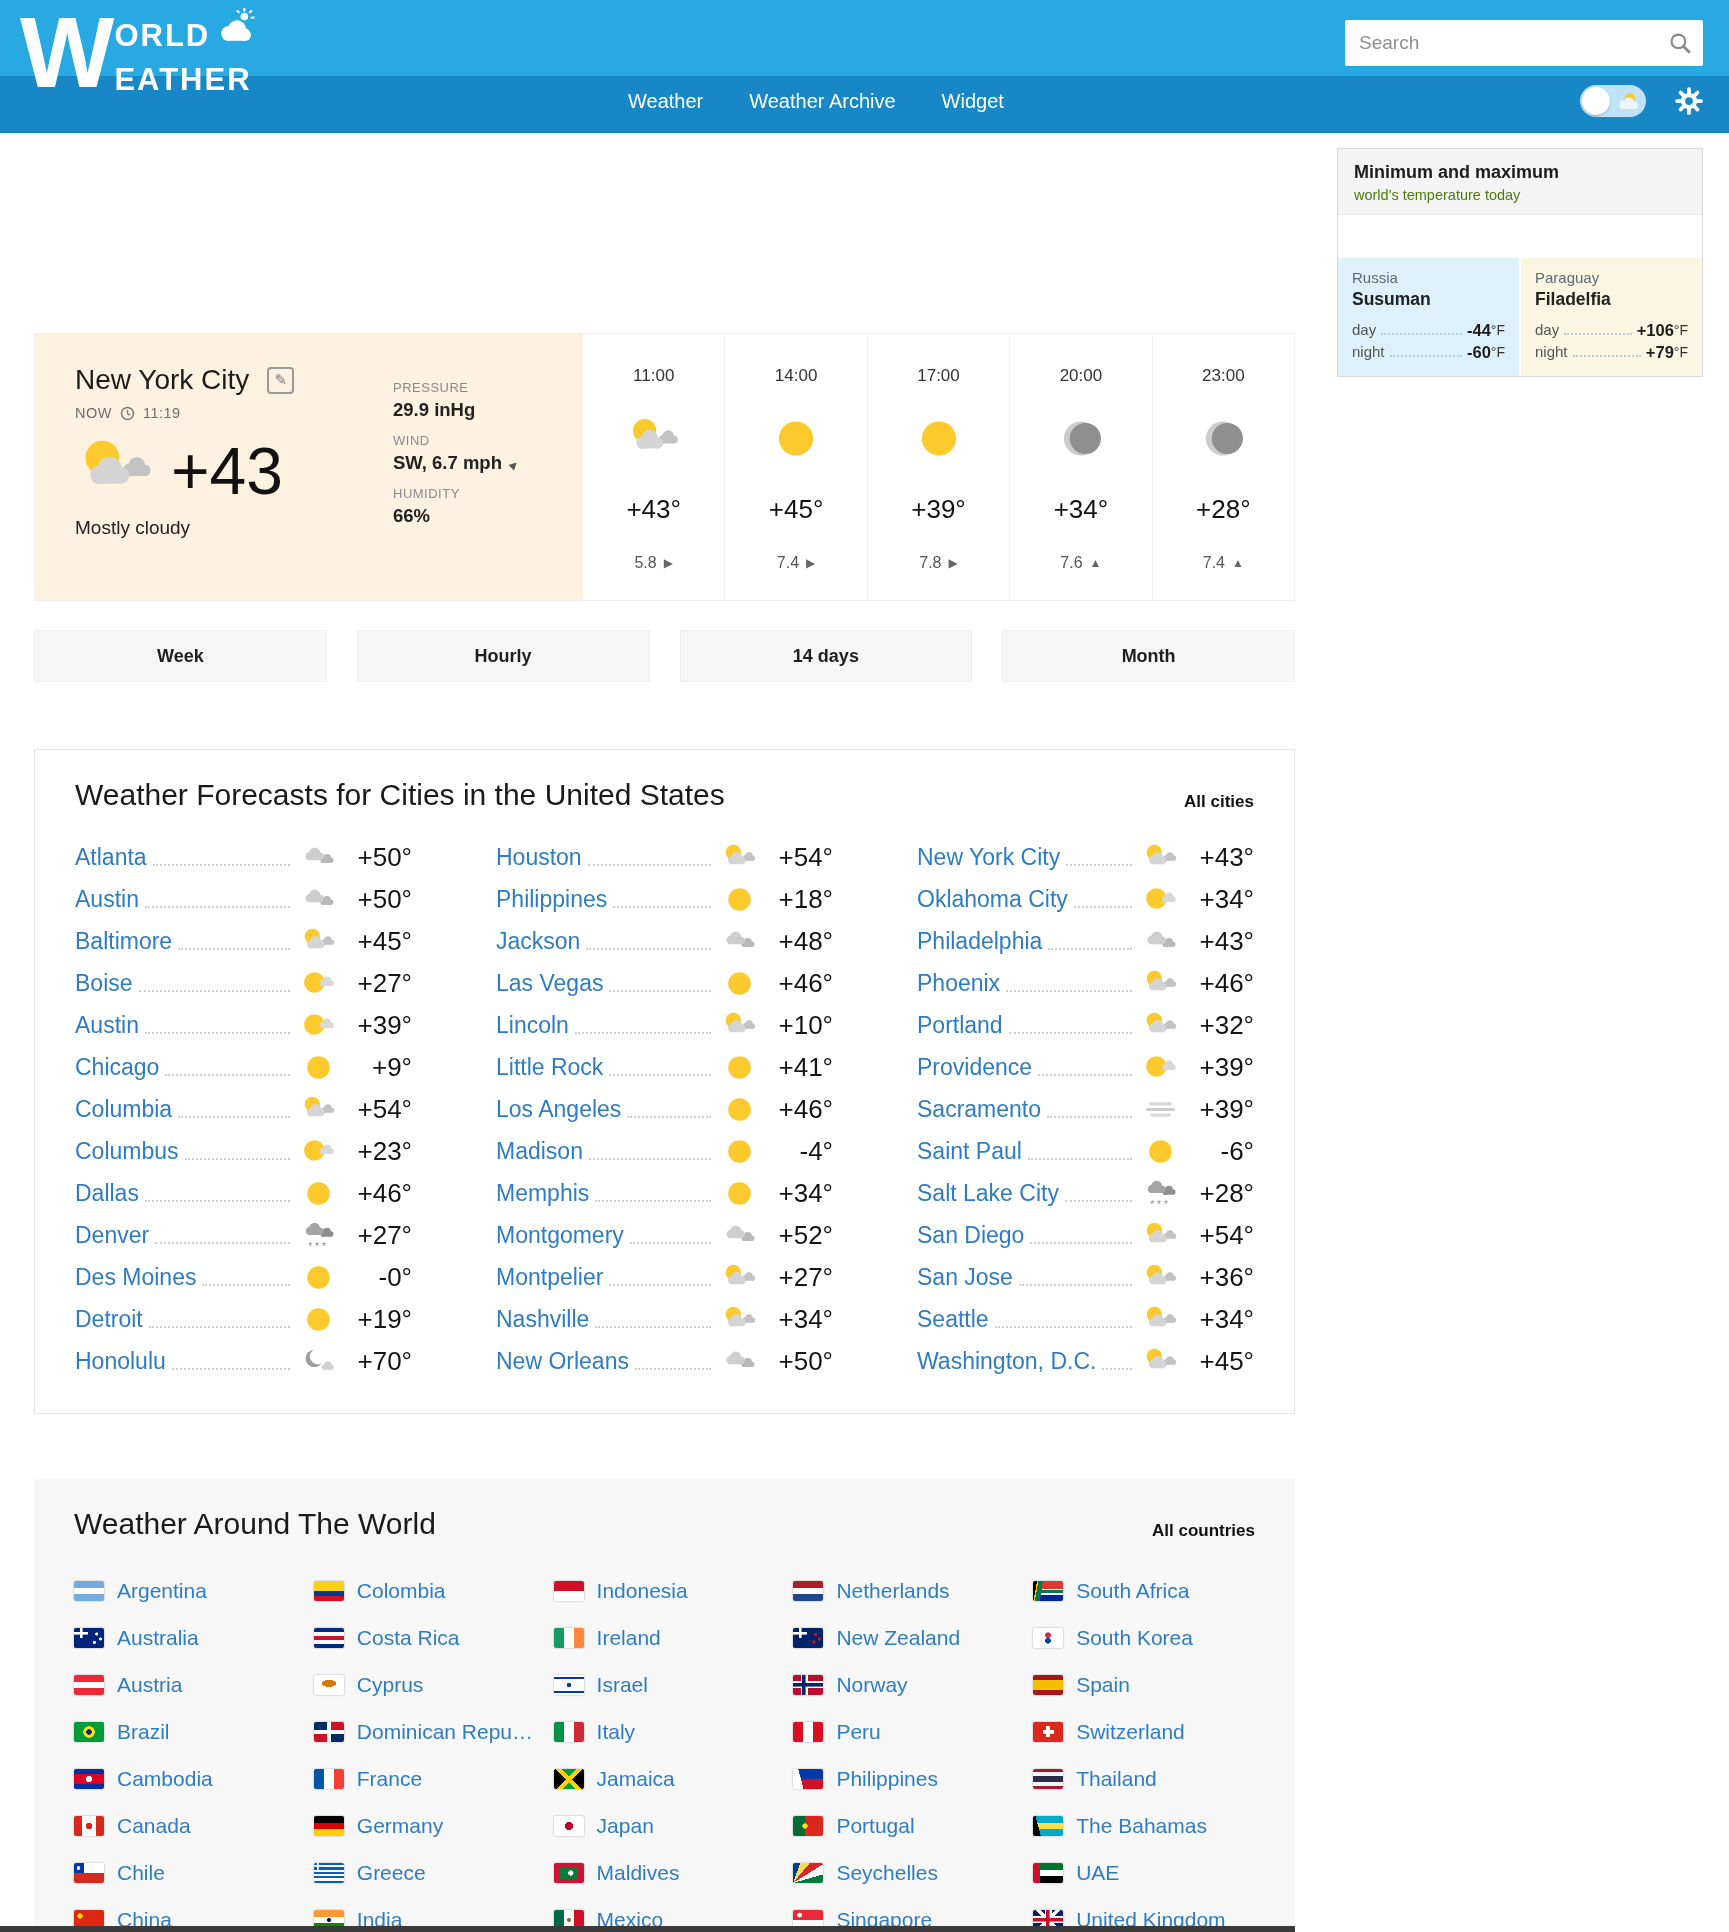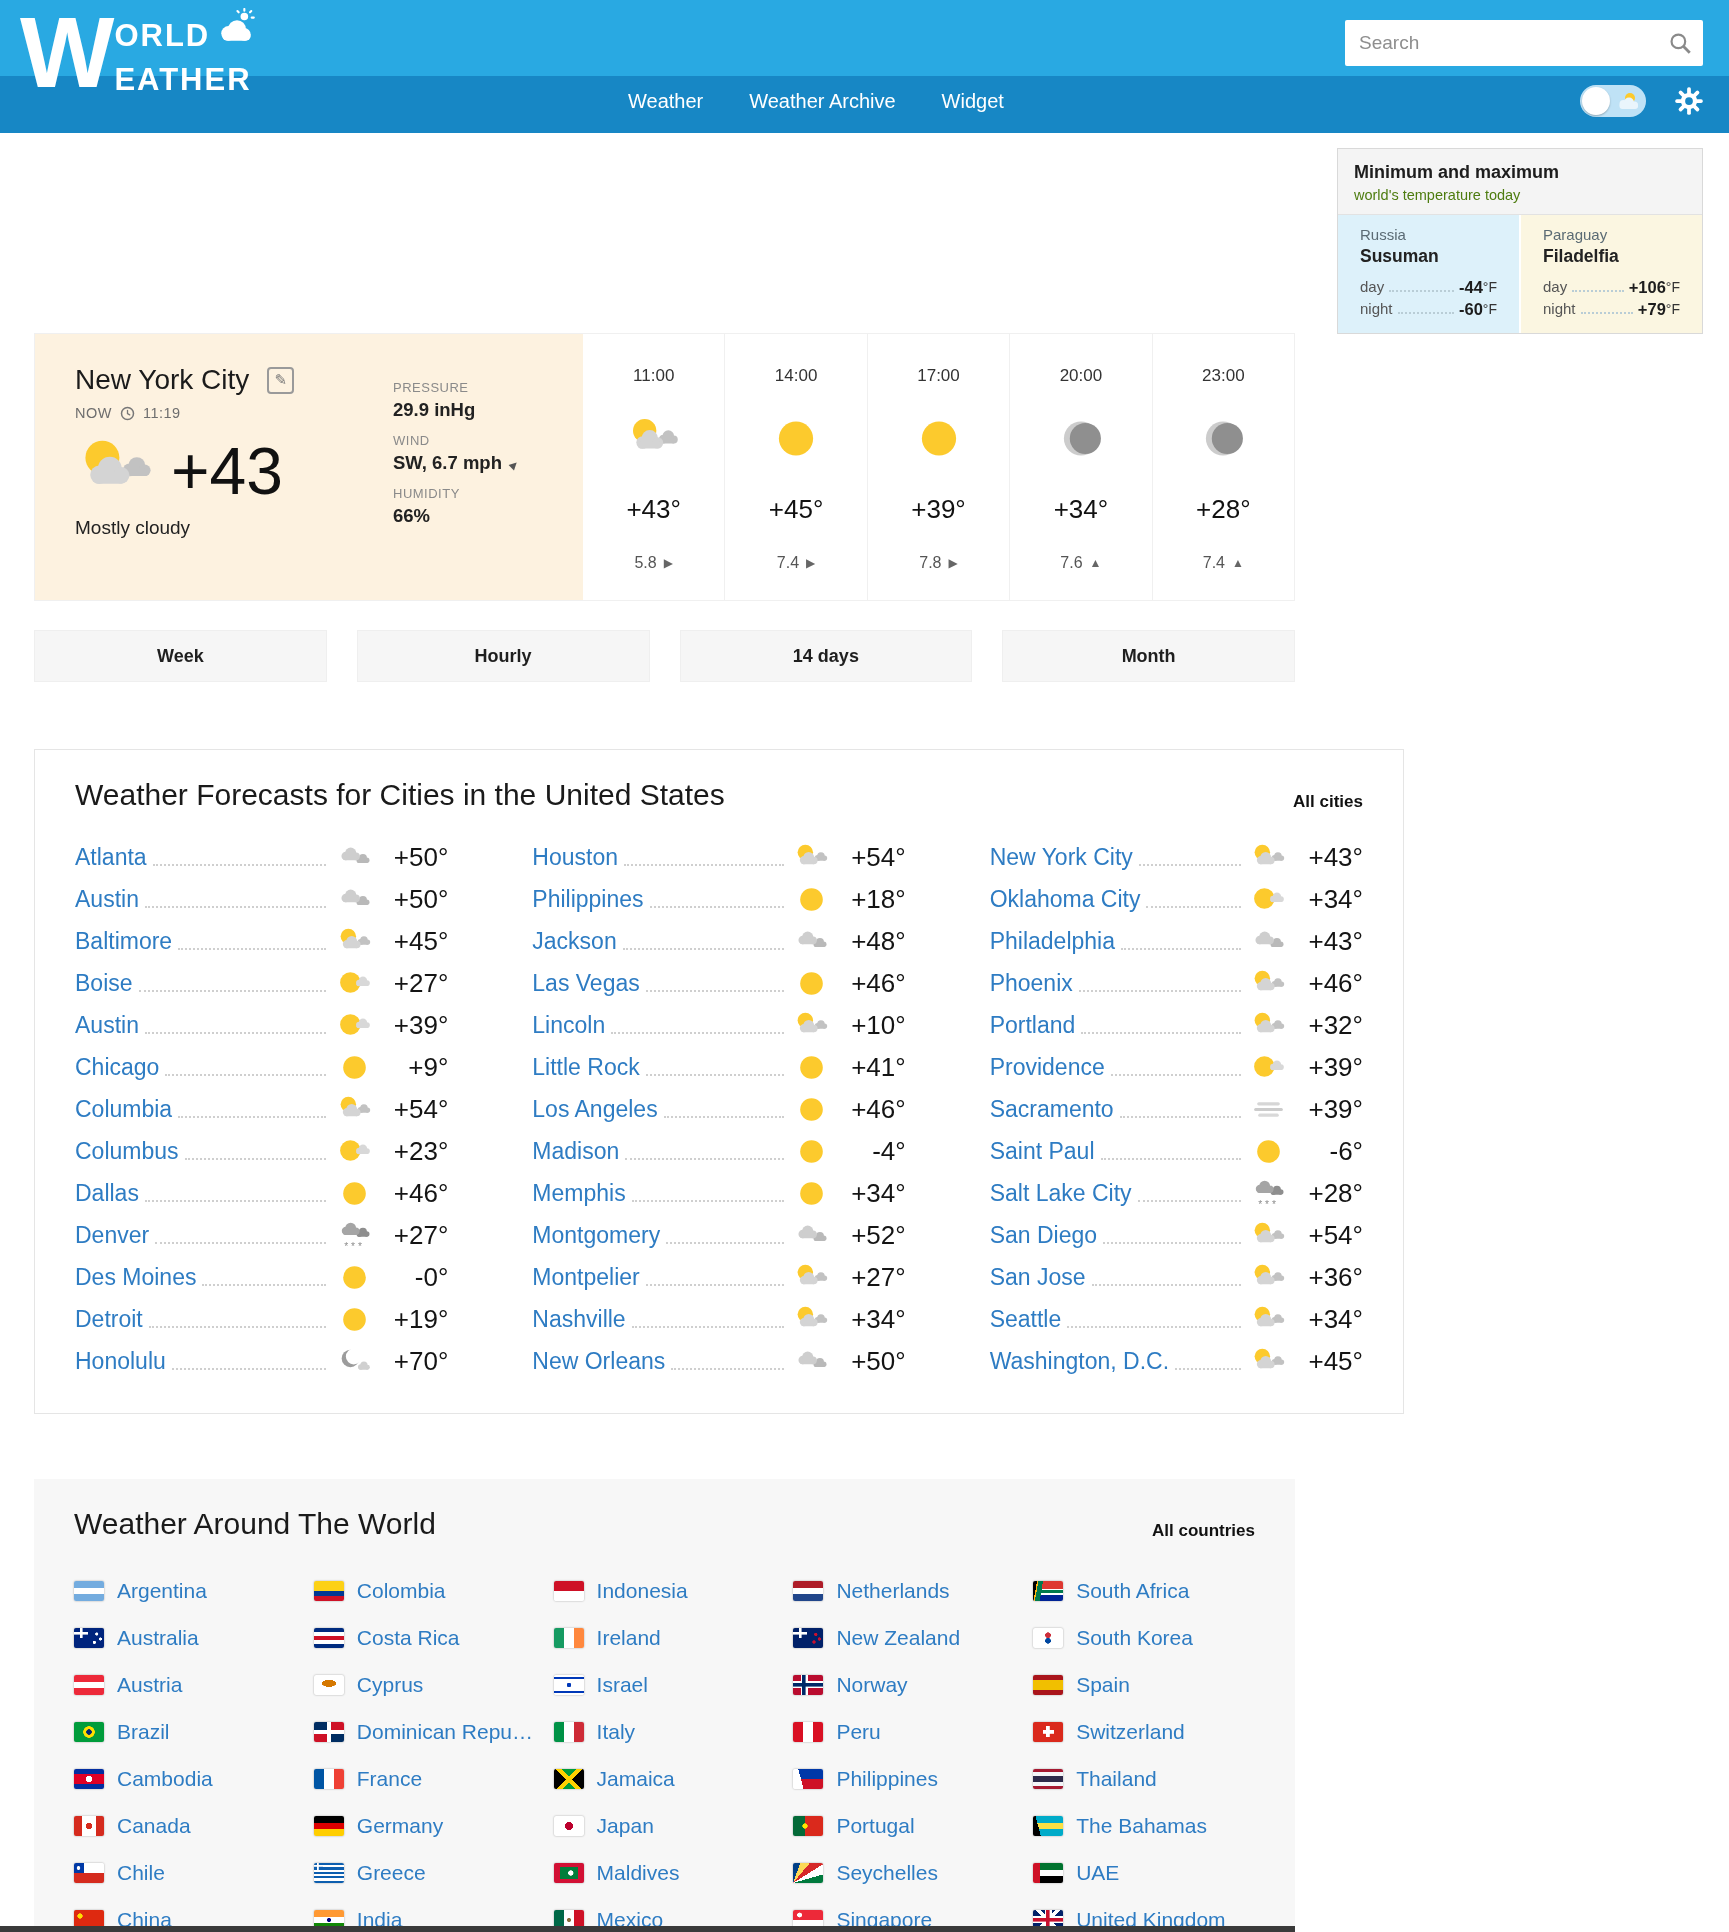--- a/index.html
+++ b/index.html
@@ -29,21 +29,21 @@
   .toggle-knob { position:absolute; left:2px; top:2px; width:28px; height:28px; background:#fff; border-radius:50%; box-shadow:0 1px 2px rgba(0,0,0,.25); }
   .toggle-ic { position:absolute; right:6px; top:6px; }
   .gear { position:absolute; left:1674px; top:10px; width:30px; height:30px; cursor:pointer; }
 
   
   .minmax { position:absolute; left:1337px; top:148px; width:366px; background:#fff; border:1px solid #d9d9d9; }
   .mm-head { background:#f4f4f4; padding:13px 16px 11px; border-bottom:1px solid #e2e2e2; }
   .mm-title { font-size:18px; font-weight:bold; color:#1d1d1d; }
   .mm-sub { font-size:14.5px; color:#4d7c0f; margin-top:4px; }
   .mm-cols { display:flex; }
-  .mm-col { flex:1; padding:11px 22px 13px; }
+  .mm-col { flex:1; padding:11px 14px 13px;margin-top:43px; }
   .mm-col.cold { background:#ddf1fa; margin-right:2px; }
   .mm-col.hot { background:#fbf6e1; }
   .mm-country { font-size:15px; color:#5b6b74; }
   .mm-city { font-size:17.5px; font-weight:bold; color:#222; margin:3px 0 9px; }
   .mm-row { display:flex; align-items:center; font-size:15px; color:#555; line-height:22px; }
   .mm-lead { flex:1; border-bottom:2px dotted #b9cdd6; margin:0 5px; transform:translateY(4px); }
   .mm-val { font-weight:bold; color:#1d1d1d; font-size:16.5px; }
   .mm-unit { font-size:14px; color:#333; }
 
   
@@ -67,21 +67,21 @@
   .h-time { font-size:17px; color:#333; }
   .h-temp { font-size:26px; color:#111; }
   .h-wind { font-size:16px; color:#555; display:flex; align-items:center; gap:7px; }
   .h-dir { font-size:12px; color:#666; }
 
   
   .tabs { position:absolute; left:34px; top:630px; width:1261px; display:flex; gap:30px; }
   .tab { flex:1; height:52px; background:#f6f6f6; border:1px solid #efefef; display:flex; align-items:center; justify-content:center; font-size:18px; font-weight:bold; color:#1f1f1f; cursor:pointer; }
 
   
-  .us-card { position:absolute; left:34px; top:749px; width:1370px; height:665px; background:#fff; border:1px solid #e5e5e5; }
+  .us-card { position:absolute; left:34px; top:749px; width:1261px; height:665px; background:#fff; border:1px solid #e5e5e5; }
   .card-head { position:relative; padding:28px 40px 0; }
   .card-title { font-size:30px; color:#1a1a1a; }
   .card-all { position:absolute; right:40px; top:42px; font-size:17px; font-weight:bold; color:#111; cursor:pointer; }
   .us-grid { display:flex; padding:24px 40px 0; gap:84px; }
   .us-col { flex:1; min-width:0; }
   .us-row { height:42px; display:flex; align-items:center; }
   .us-city { font-size:23px; color:#2e7cc3; white-space:nowrap; }
   .us-lead { flex:1; border-bottom:2px dotted #cfcfcf; margin:0 8px 0 6px; transform:translateY(8px); min-width:10px; }
   .us-icon { width:40px; display:flex; justify-content:center; align-items:center; }
   .us-temp { width:74px; text-align:right; font-size:26px; color:#141414; white-space:nowrap; }

